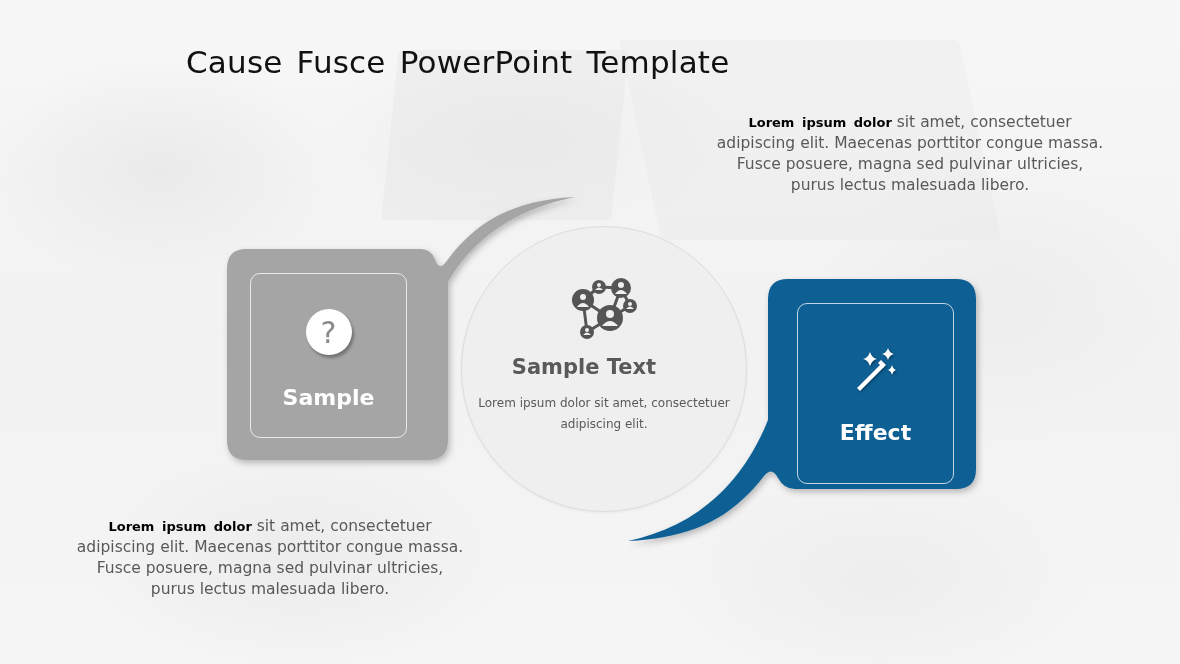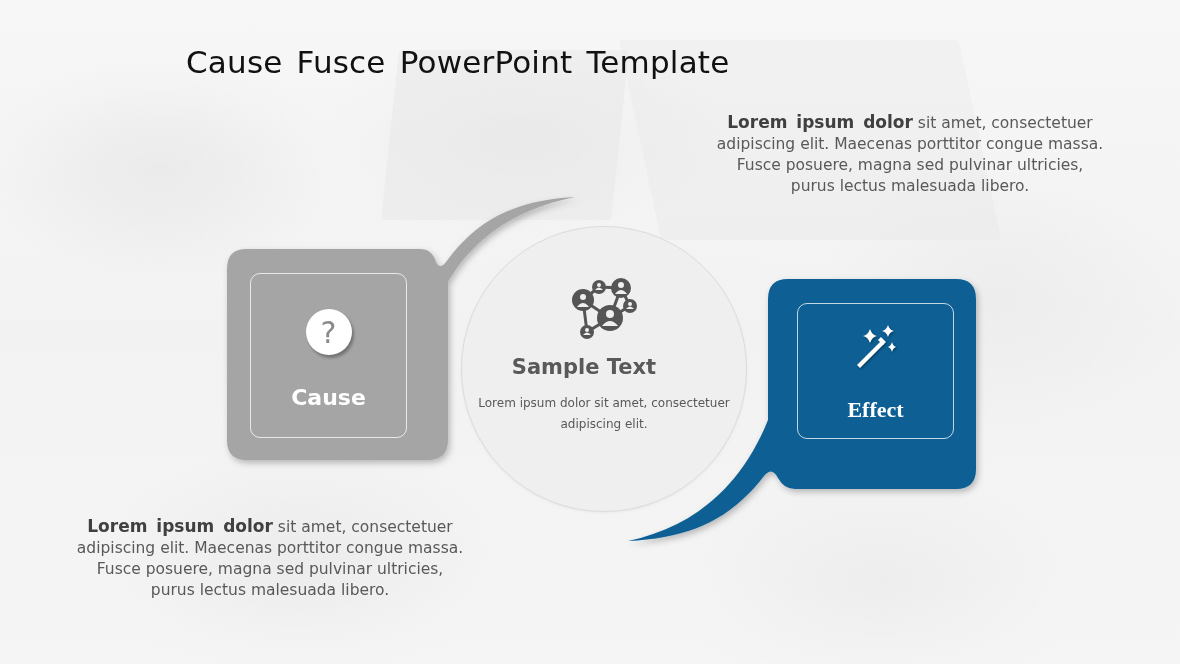--- a/index.html
+++ b/index.html
@@ -35,32 +35,32 @@
     .title {
       position: absolute; left: 186px; top: 44px;
       font-size: 31px; color: #111; font-weight: normal;
       letter-spacing: 0.2px; word-spacing: 4px;
     }
 
     .para {
       position: absolute; width: 390px;
       text-align: center; font-size: 15.5px; line-height: 21px; color: #595959;
     }
-    .para b { font-weight: bold; color: #404040; font-size: 17px; word-spacing: 3px; }
+    .para b { font-weight: bold; color: #000000; font-size: 13px; word-spacing: 3px; }
     .para-top { left: 715px; top: 112px; }
     .para-bottom { left: 75px; top: 516px; }
 
     svg.shapes { position: absolute; left: 0; top: 0; }
 
     .box-inner {
       position: absolute; border: 1px solid rgba(255,255,255,0.75); border-radius: 10px;
       display: flex; flex-direction: column; align-items: center; justify-content: center;
     }
     .cause-inner { left: 250px; top: 273px; width: 157px; height: 165px; }
-    .effect-inner { left: 797px; top: 303px; width: 157px; height: 136px; font-family: Liberation Serif, serif; }
+    .effect-inner { left: 797px; top: 303px; width: 157px; height: 181px; }
 
     .q-icon {
       width: 46px; height: 46px; border-radius: 50%; background: #fff;
       display: flex; align-items: center; justify-content: center;
       color: #8a8a8a; font-size: 30px; font-weight: normal;
       box-shadow: 2px 3px 3px rgba(0,0,0,0.3);
       margin-top: 8px;
     }
     .box-label {
       color: #fff; font-size: 22px; font-weight: bold; margin-top: 30px;
@@ -132,21 +132,21 @@
       Q 772 466 764 476
       C 730 520 690 538 628 541
       C 690 528 740 490 768 420
       L 768 299
       Q 768 279 788 279 Z"></path>
   </g>
 </svg>
 
 <div class="box-inner cause-inner">
   <div class="q-icon">?</div>
-  <div class="box-label">Cause</div>
+  <div class="box-label">Sample</div>
 </div>
 
 <div class="circle"></div>
 <svg class="net-icon" viewBox="0 0 74 66">
   <g stroke="#555" stroke-width="3" fill="none">
     <line x1="17" y1="22" x2="33" y2="9"></line>
     <line x1="33" y1="9" x2="55" y2="10"></line>
     <line x1="55" y1="10" x2="64" y2="28"></line>
     <line x1="55" y1="10" x2="44" y2="40"></line>
     <line x1="64" y1="28" x2="44" y2="40"></line>

